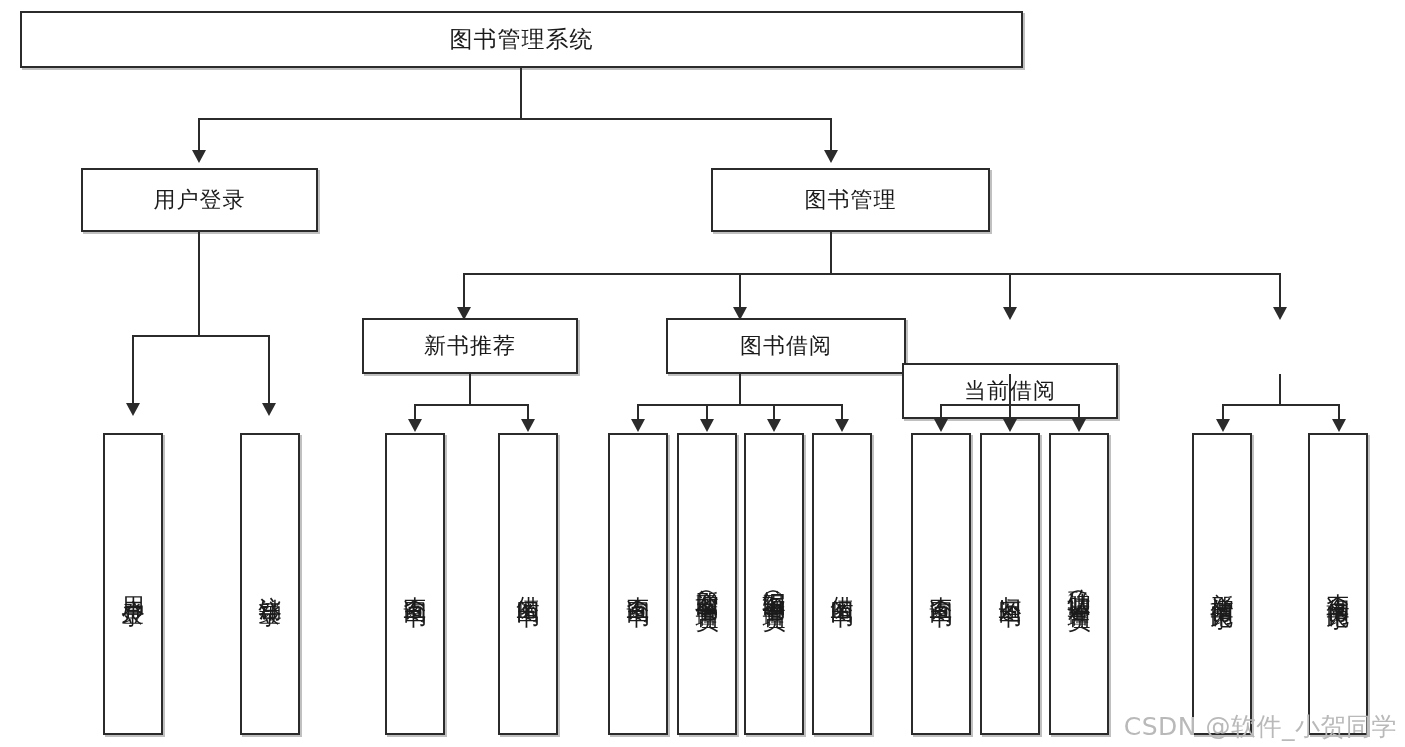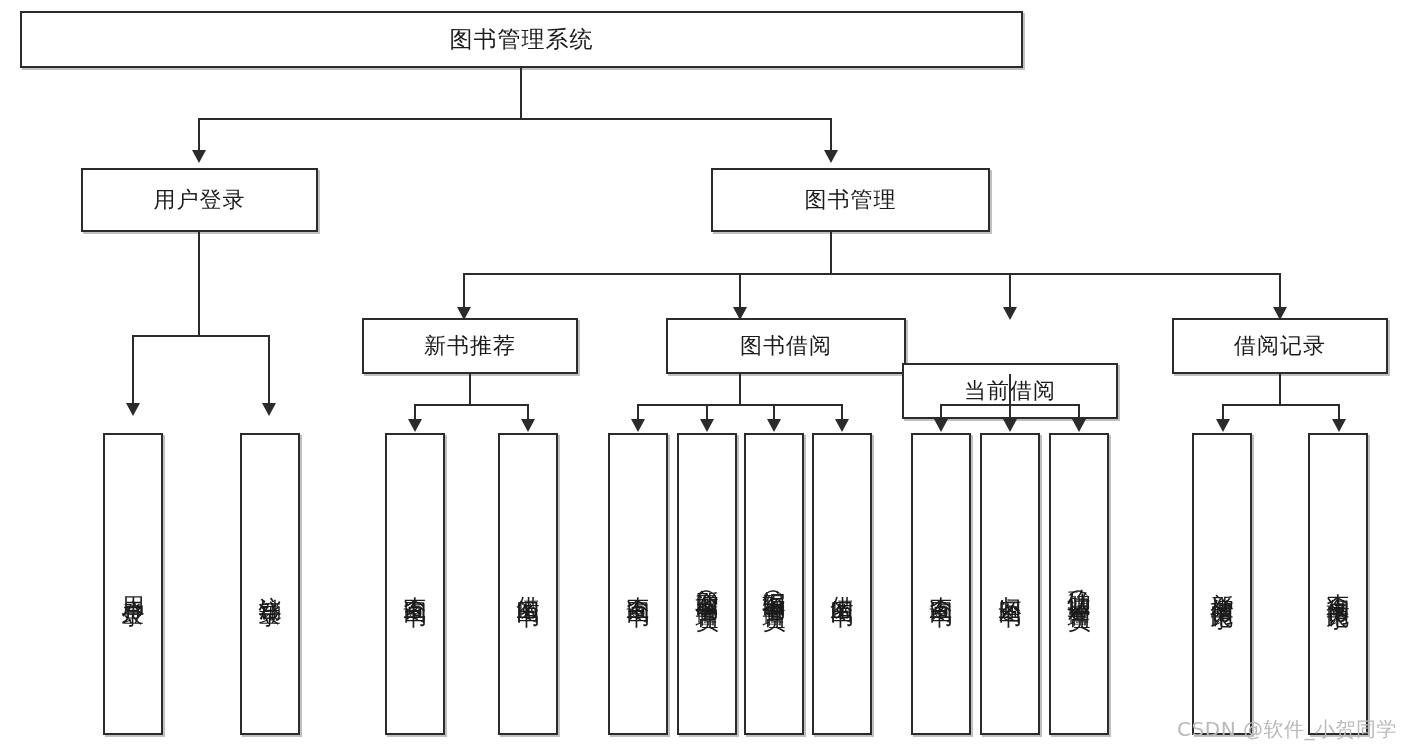--- a/index.html
+++ b/index.html
@@ -63,21 +63,21 @@
     width:0;height:0;
     border-left:7px solid transparent;
     border-right:7px solid transparent;
     border-top:13px solid #2b2b2b;
   }
   
   #watermark{
     position:absolute;
     right:8px;
     bottom:4px;
-    font-size:20px;
+    font-size:25px;
     color:#b9b9b9;
     letter-spacing:.5px;
     white-space:nowrap;
     user-select:none;
   }
 </style>
 </head>
 <body>
 
 <div id="canvas">
@@ -123,23 +123,20 @@
 
   <div class="node h" style="left:362px;top:318px;width:216px;height:56px;">
     <span>新书推荐</span>
   </div>
   <div class="node h" style="left:632px;top:318px;width:240px;height:56px;margin-left:34px;">
     <span>图书借阅</span>
   </div>
   <div class="node h" style="left:902px;top:318px;width:216px;height:56px;margin-top:45px;">
     <span>当前借阅</span>
   </div>
-  <div class="node h" style="left:1172px;top:318px;width:216px;height:56px;">
-    <span>借阅记录</span>
-  </div>
 
   <div class="edge v" style="left:469px;top:374px;width:2px;height:31px;"></div>
   <div class="edge h" style="left:414px;top:404px;width:114px;height:2px;"></div>
   <div class="edge v" style="left:414px;top:404px;width:2px;height:18px;"></div>
   <div class="arrow" style="left:408px;top:419px;"></div>
   <div class="edge v" style="left:527px;top:404px;width:2px;height:18px;"></div>
   <div class="arrow" style="left:521px;top:419px;"></div>
 
   <div class="edge v" style="left:739px;top:374px;width:2px;height:31px;"></div>
   <div class="edge h" style="left:637px;top:404px;width:205px;height:2px;"></div>

